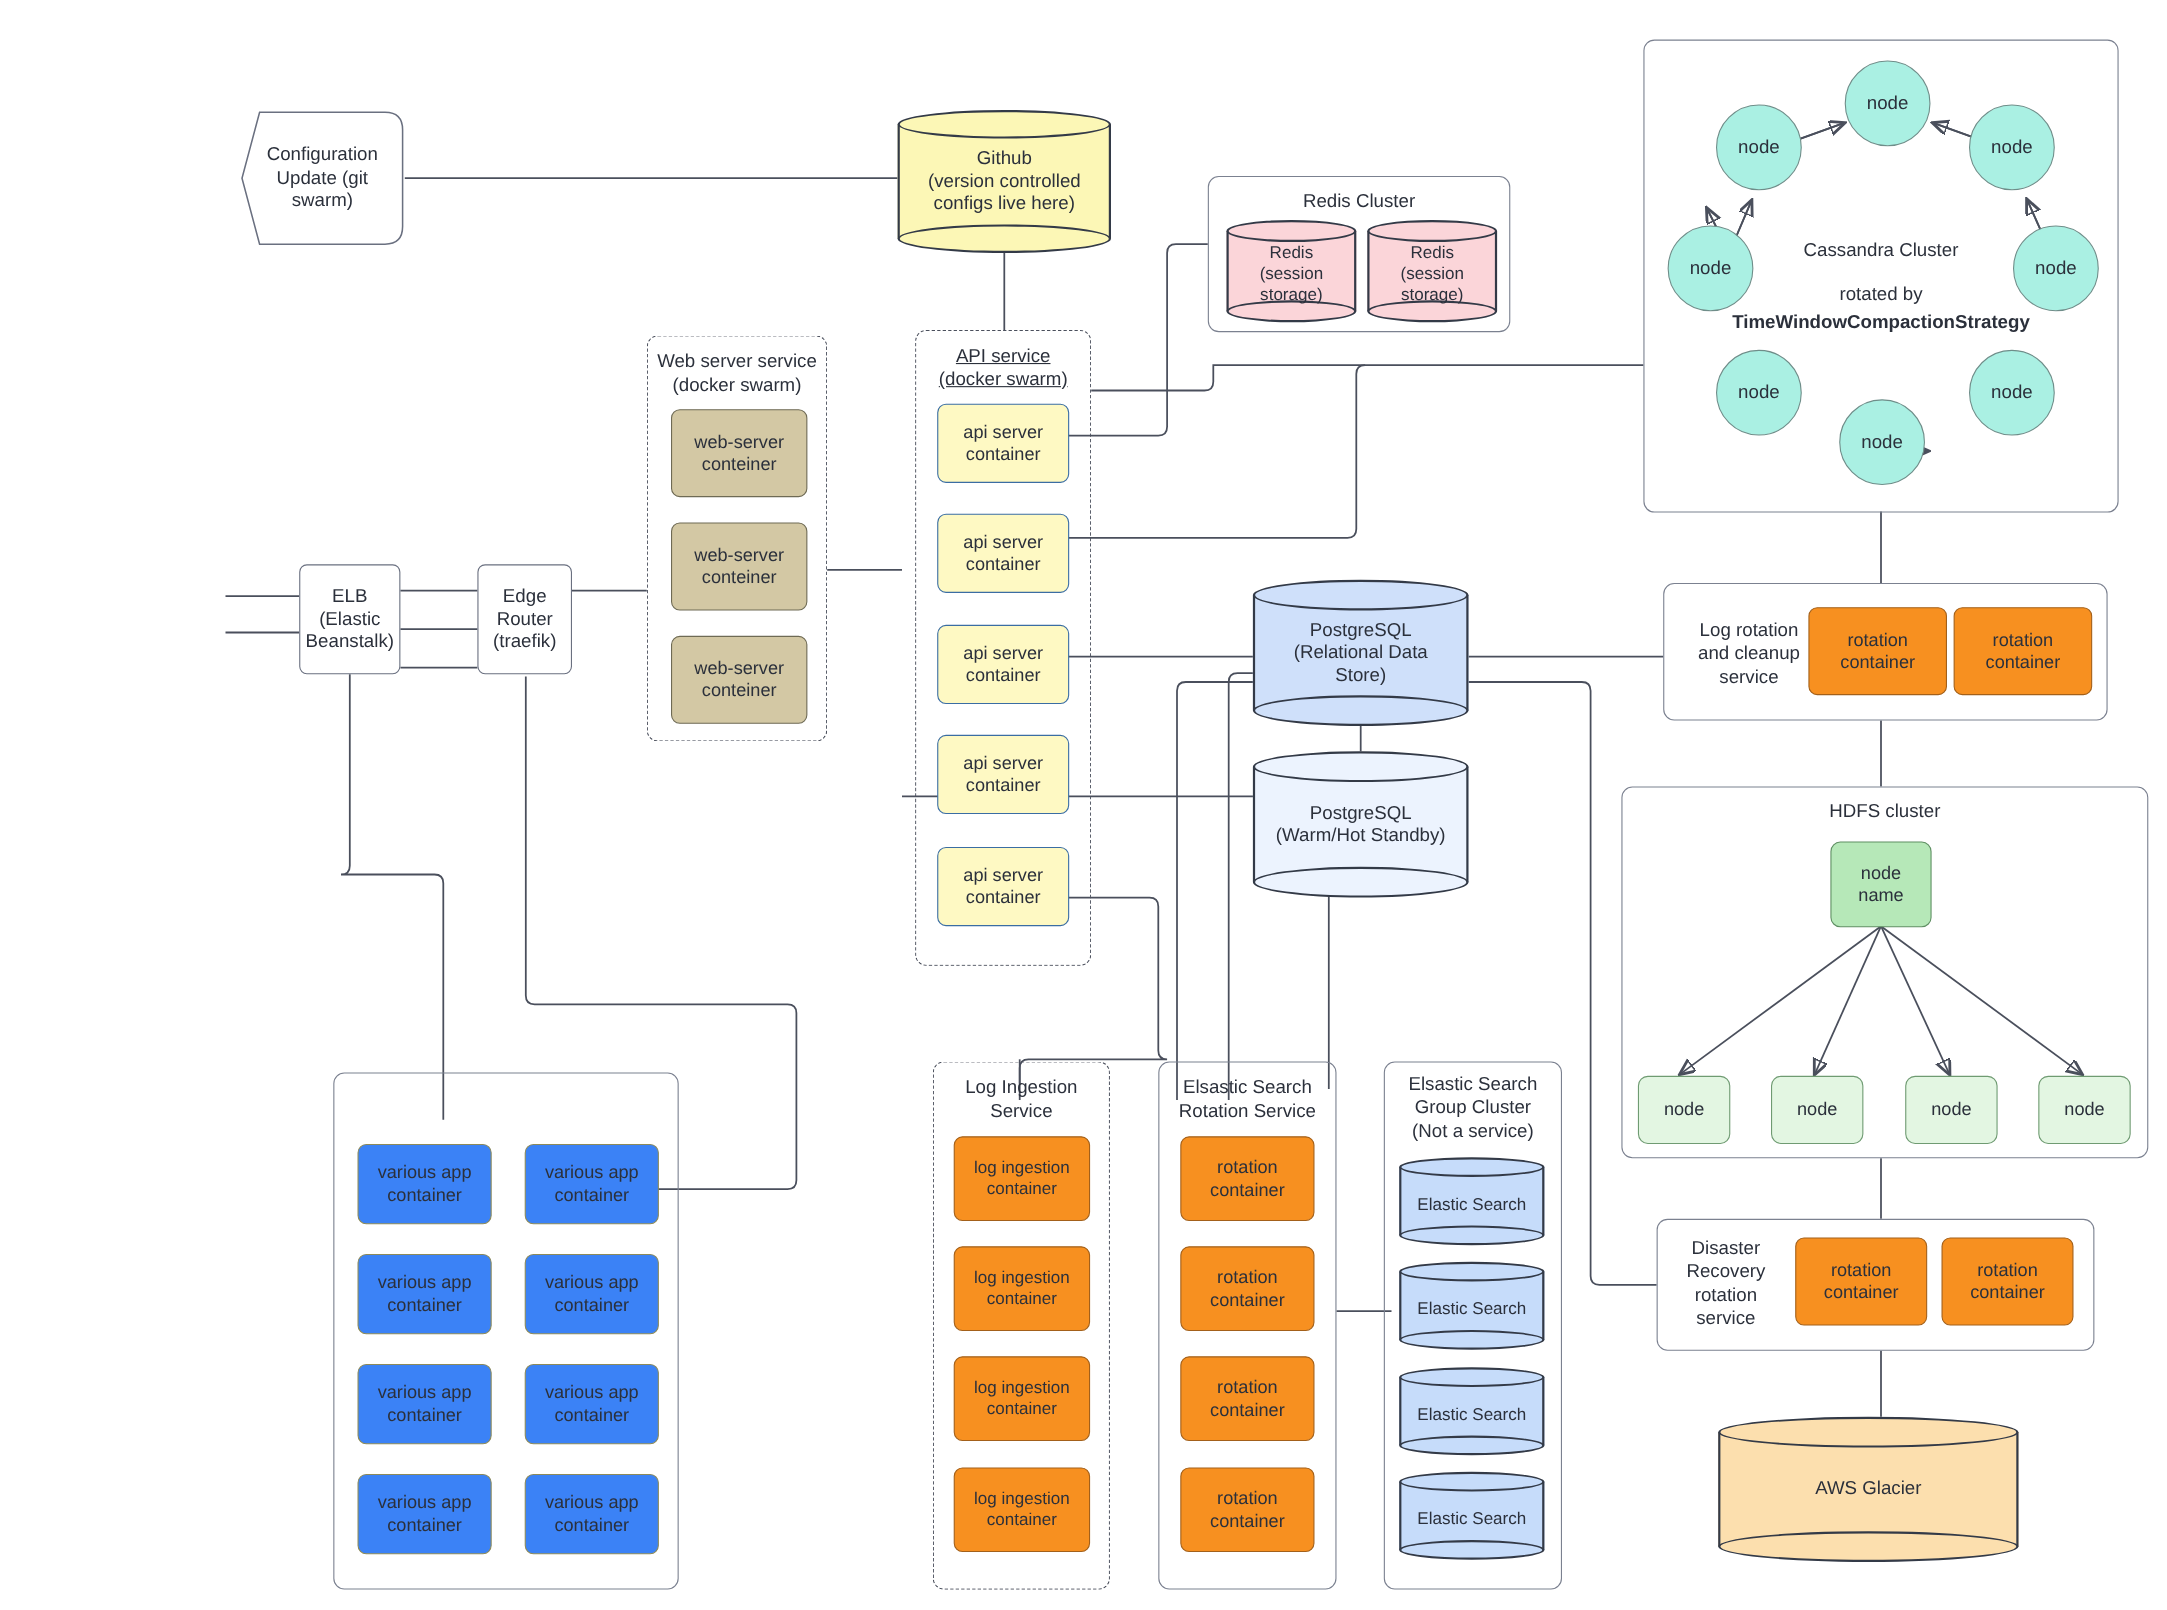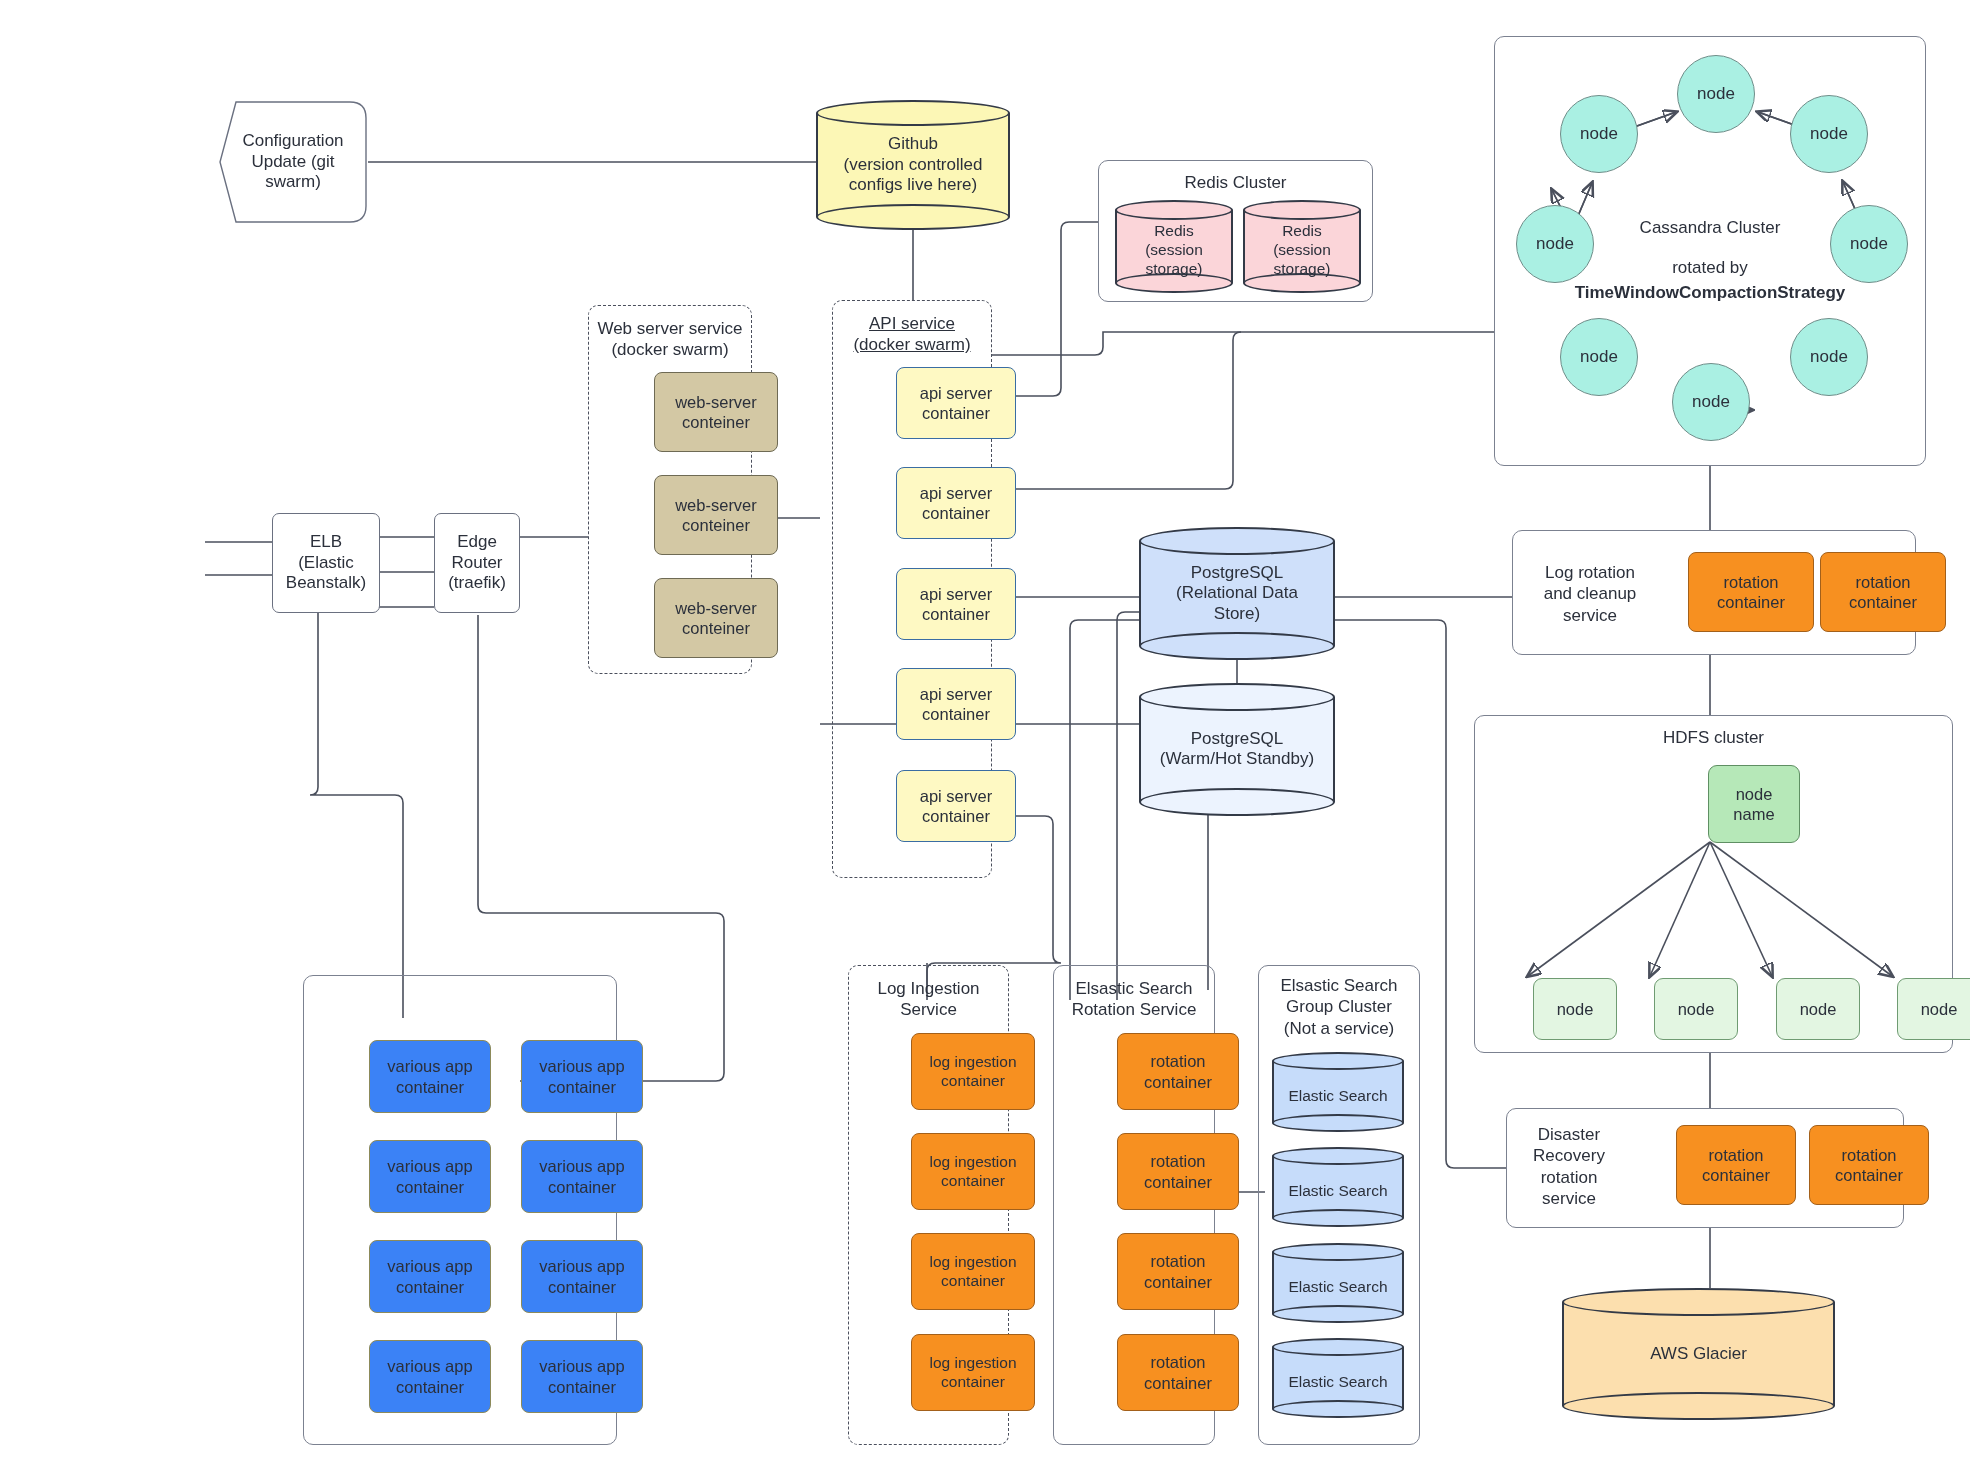--- a/index.html
+++ b/index.html
@@ -75,21 +75,20 @@
     z-index: 3;
     padding: 0 16px;
     box-sizing: border-box;
   }
 
   
   .chip {
     border-radius: 8px;
     border: 1.4px solid #5c6270;
     font-size: 16.5px;
-    margin-left: 44px;
   }
   .chip.web { background: #d3c8a4; border-color: #6e6a54; }
   .chip.api { background: #fef9c3; border-color: #3a6da3; }
   .chip.orange { background: #f79020; border-color: #a3601a; }
   .chip.yellow { background: #3b82f6; border-color: #8c8a5a; }
   .chip.green-dark { background: #b6e8b8; border-color: #5f8f63; border-radius: 9px; }
   .chip.green-light { background: #e3f6e2; border-color: #6f9b72; border-radius: 9px; }
 
   
   .circle {
@@ -305,21 +304,21 @@
       <span>node</span>
     </div>
   <div class="circle node" style="left:1516px; top:205px; width:78px; height:78px;">
       <span>node</span>
     </div>
   <div class="circle node" style="left:1560px; top:95px; width:78px; height:78px;">
       <span>node</span>
     </div>
 
 
-  <div class="node box" style="left:272px; top:513px; width:108px; height:100px; white-space:pre-line;">ELB
+  <div class="node box" style="left:272px; top:513px; width:92px; height:100px; white-space:pre-line;">ELB
 (Elastic
 Beanstalk)</div>
 
   <div class="node box" style="left:434px; top:513px; width:86px; height:100px; white-space:pre-line;">Edge
 Router
 (traefik)</div>
 
   <div class="group dashed node" style="left:588px; top:305px; width:164px; height:369px;"></div>
   <div class="group-title" style="left:588px; top:318px; width:164px; white-space:pre-line; z-index:3;">Web server service
 (docker swarm)</div>

